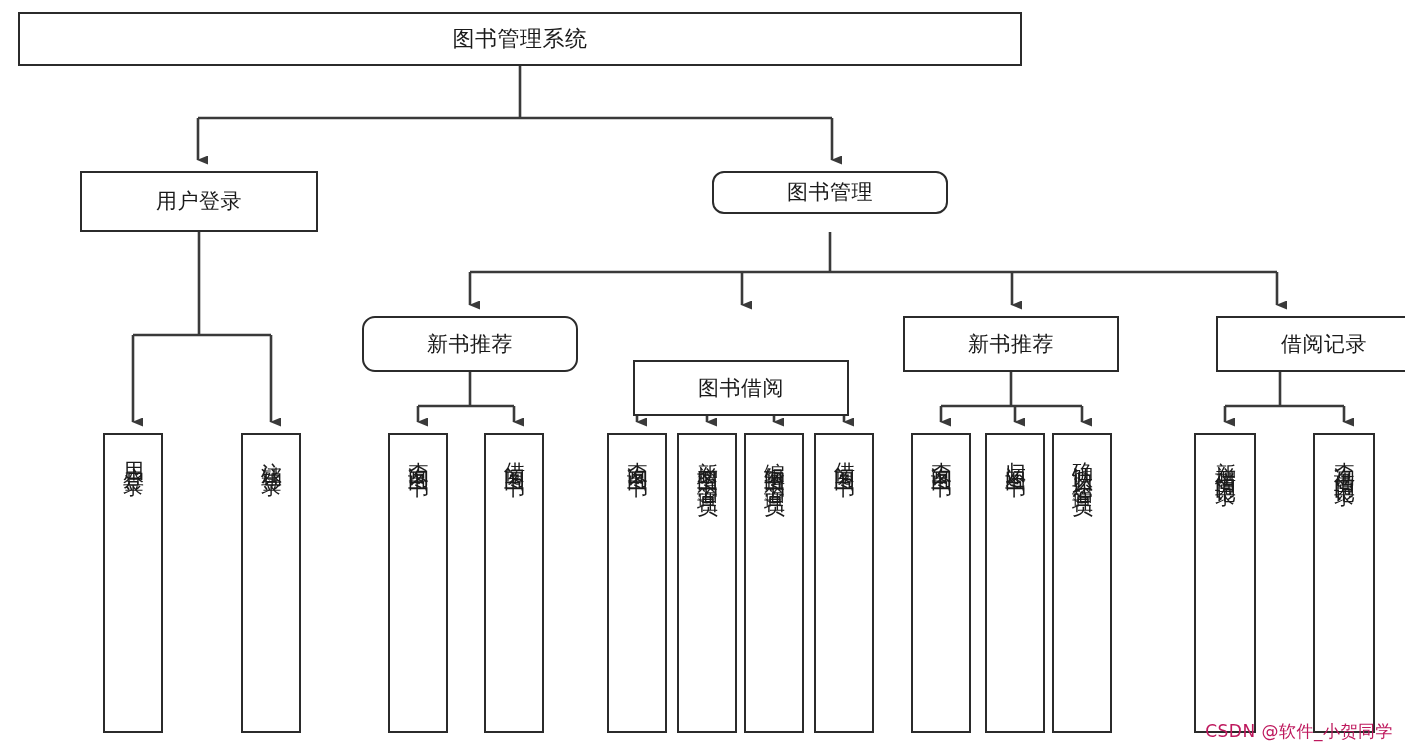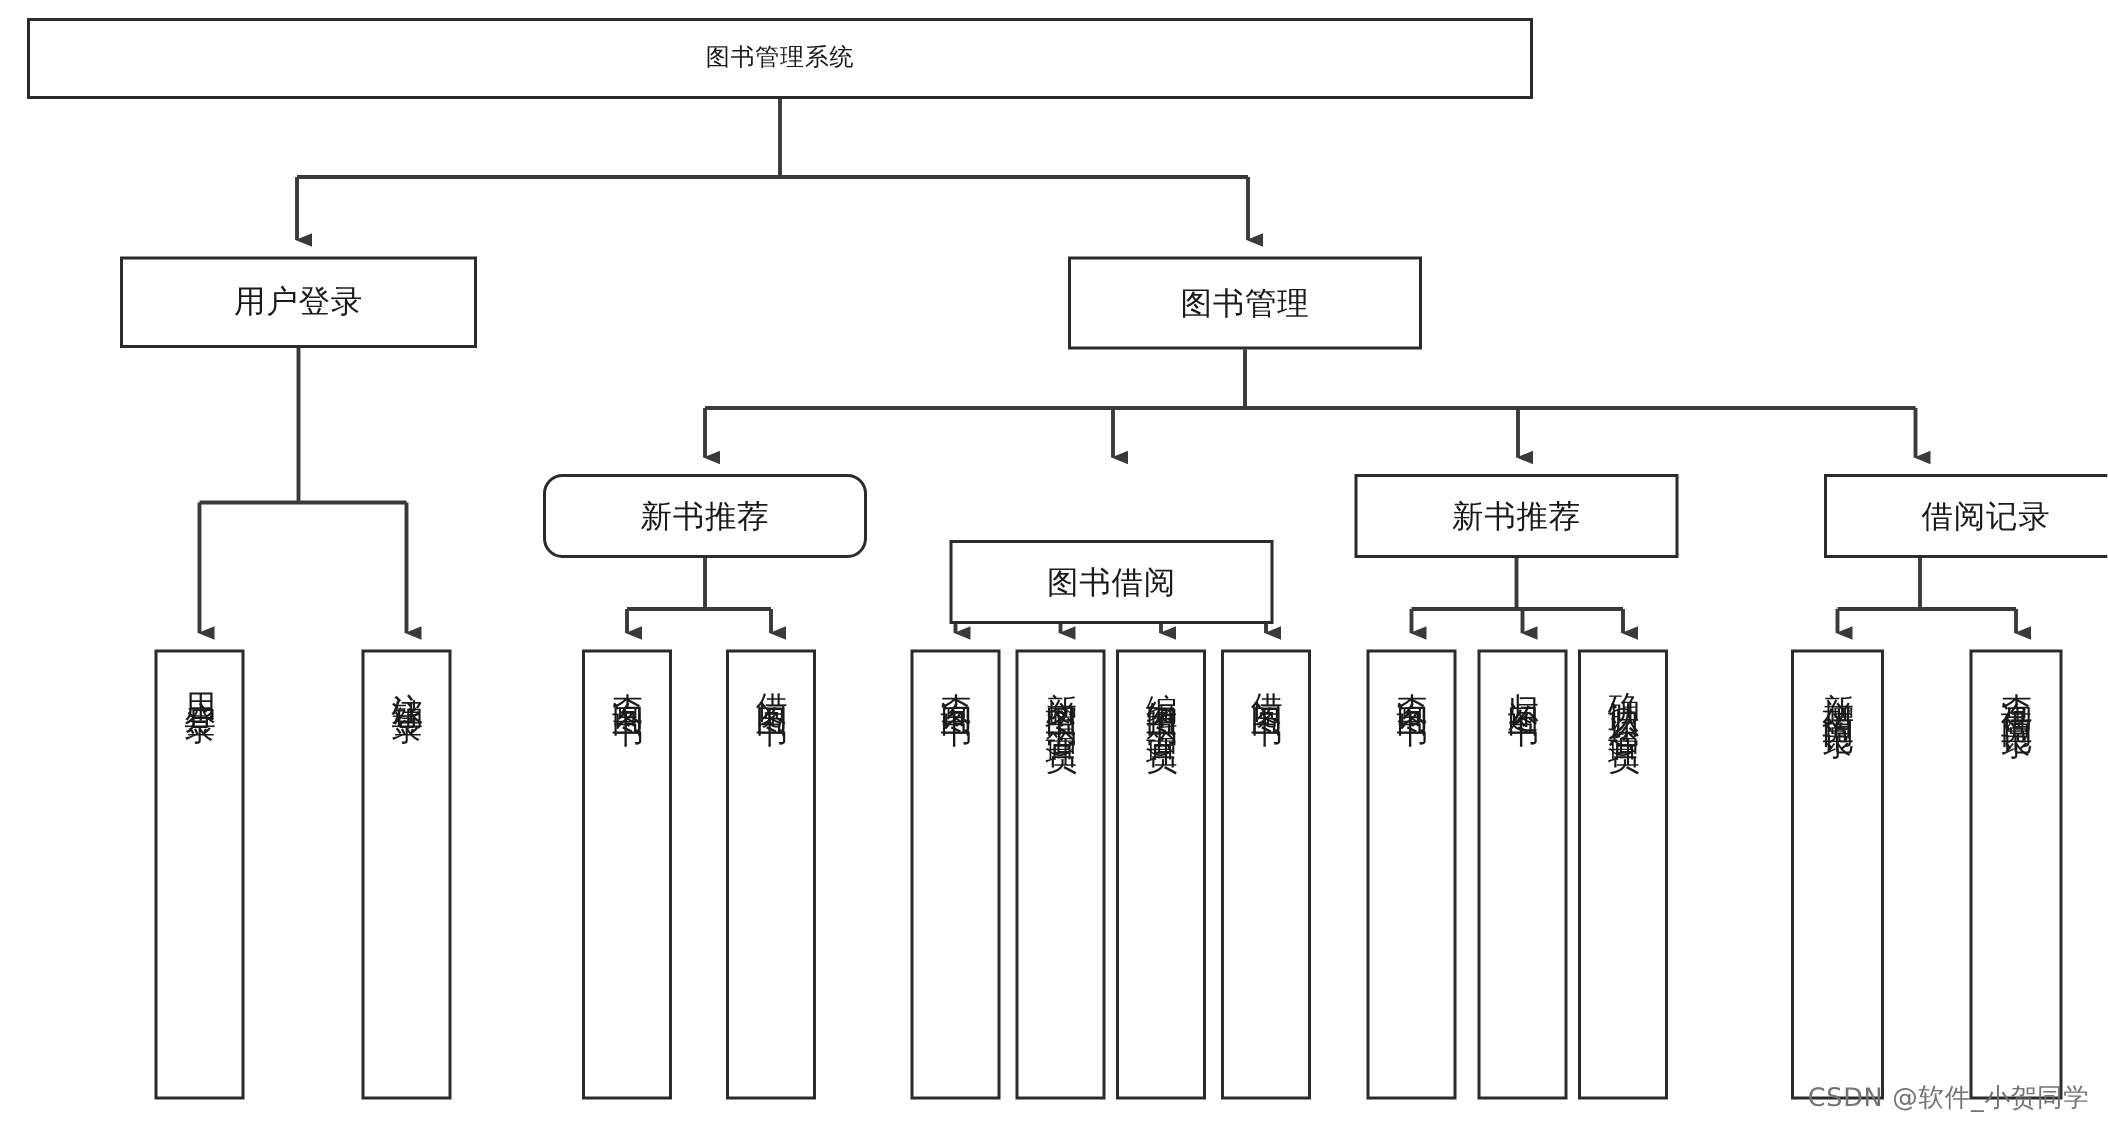--- a/index.html
+++ b/index.html
@@ -41,43 +41,42 @@
     text-align: center;
     line-height: 1.18;
     letter-spacing: 0.5px;
   }
   
   .node.horiz .lbl {
     font-size: 21px;
     white-space: nowrap;
   }
   .node.root .lbl {
-    font-size: 16px;
-    font-family: Liberation Serif, serif;
+    font-size: 22px;
   }
   
   .node.vert {
     align-items: flex-start;
     justify-content: center;
     padding-top: 10px;
   }
   .node.vert .lbl {
     writing-mode: vertical-rl;
     text-orientation: upright;
     font-size: 21px;
     line-height: 1.0;
     letter-spacing: 5px;
     white-space: nowrap;
   }
   #watermark {
     position: absolute;
     right: 12px;
     bottom: 4px;
     font-size: 17px;
-    color: #737373;
+    color: #be185d;
     letter-spacing: 0.5px;
     white-space: nowrap;
     font-family: "DejaVu Sans", "Liberation Sans", sans-serif;
   }
 </style>
 </head>
 <body>
 
 <div id="canvas">
 
@@ -131,21 +130,21 @@
     </g>
   </svg>
 
   <div class="node horiz root" style="left:18px; top:12px; width:1004px; height:54px;">
     <span class="lbl">图书管理系统</span>
   </div>
 
   <div class="node horiz" style="left:80px; top:171px; width:238px; height:61px;">
     <span class="lbl">用户登录</span>
   </div>
-  <div class="node horiz" style="left:712px; top:171px; width:236px; height:62px;">
+  <div class="node horiz" style="left:712px; top:171px; width:236px; height:43px;border-radius:12px;">
     <span class="lbl">图书管理</span>
   </div>
 
   <div class="node horiz" style="left:362px; top:316px; width:216px; height:56px;border-radius:13px;">
     <span class="lbl">新书推荐</span>
   </div>
   <div class="node horiz" style="left:633px; top:316px; width:216px; height:56px;margin-top:44px;">
     <span class="lbl">图书借阅</span>
   </div>
   <div class="node horiz" style="left:903px; top:316px; width:216px; height:56px;">

